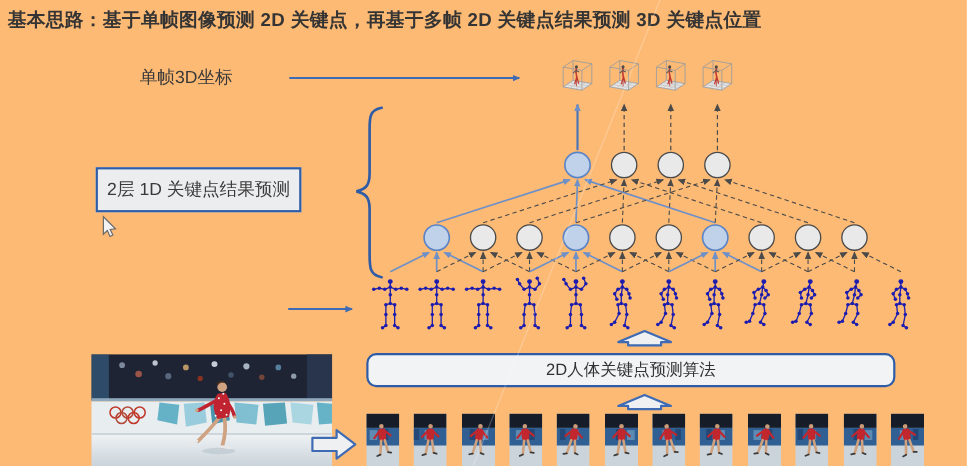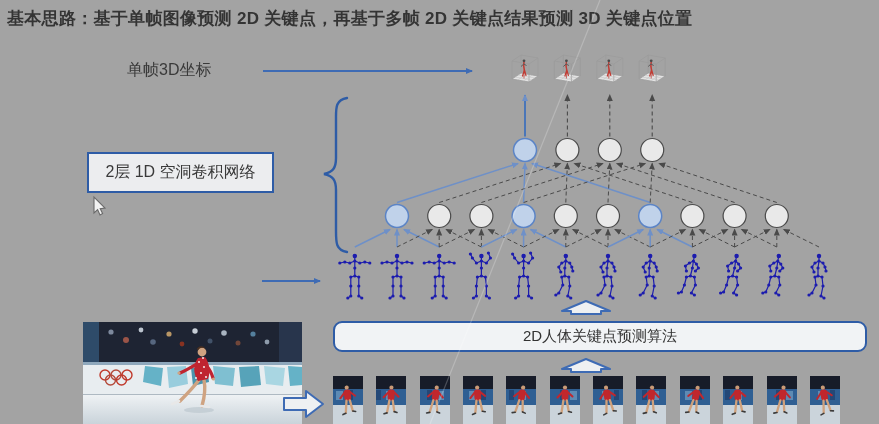--- a/index.html
+++ b/index.html
@@ -1,49 +1,49 @@
 <!DOCTYPE html>
 <html><head>
 <meta charset="utf-8">
 <style>
   html,body { margin:0; padding:0; background:#ecedef; }
   .stage {
     position:relative; width:879px; height:424px; overflow:hidden;
-    background:#a3a3a3; font-family:"Liberation Sans", sans-serif;
+    background:#fdba74; font-family:"Liberation Sans", sans-serif;
   }
   .title {
     position:absolute; left:7px; top:7px; font-size:17px; font-weight:bold;
     color:#343434; letter-spacing:.3px; white-space:nowrap;
   }
   .lbl { position:absolute; color:#3a3a3a; font-size:16px; white-space:nowrap; }
   #label-3d { left:127px; top:60px; }
   #label-2d { left:85px; top:251px; width:196px; text-align:center; line-height:31px; }
   .outline-box {
     position:absolute; border:2.5px solid #2e5ca6; box-sizing:border-box;
     display:flex; align-items:center; justify-content:center;
     color:#3a3a3a; white-space:nowrap;
   }
   #conv-box  { left:87px;  top:152px; width:187px; height:41px; font-size:16px; background:#ecedef; }
-  #algo-box  { left:333px; top:321px; width:534px; height:31px; font-size:15px;
+  #algo-box  { left:333px; top:321px; width:481px; height:31px; font-size:15px;
                border-radius:9px; background:#f1f3f5; color:#323232; }
   #photo { position:absolute; left:83px; top:322px; width:219px; height:102px; }
   .frame { position:absolute; top:376px; width:30px; height:48px; }
   #overlay { position:absolute; left:0; top:0; width:879px; height:424px; pointer-events:none; }
 </style>
 </head>
 <body>
 
 <div class="stage">
 
   <div class="title">基本思路：基于单帧图像预测 2D 关键点，再基于多帧 2D 关键点结果预测 3D 关键点位置</div>
 
   <div class="lbl" id="label-3d">单帧3D坐标</div>
 
   <div class="outline-box" id="conv-box">
-    <span>2层 1D 空洞卷积网络</span>
+    <span>2层 1D 关键点结果预测</span>
   </div>
 
 
   <div class="outline-box" id="algo-box">
     <span>2D人体关键点预测算法</span>
   </div>
 
   <div id="photo">
     <svg viewBox="0 0 219 102" width="219" height="102">
       <defs>

